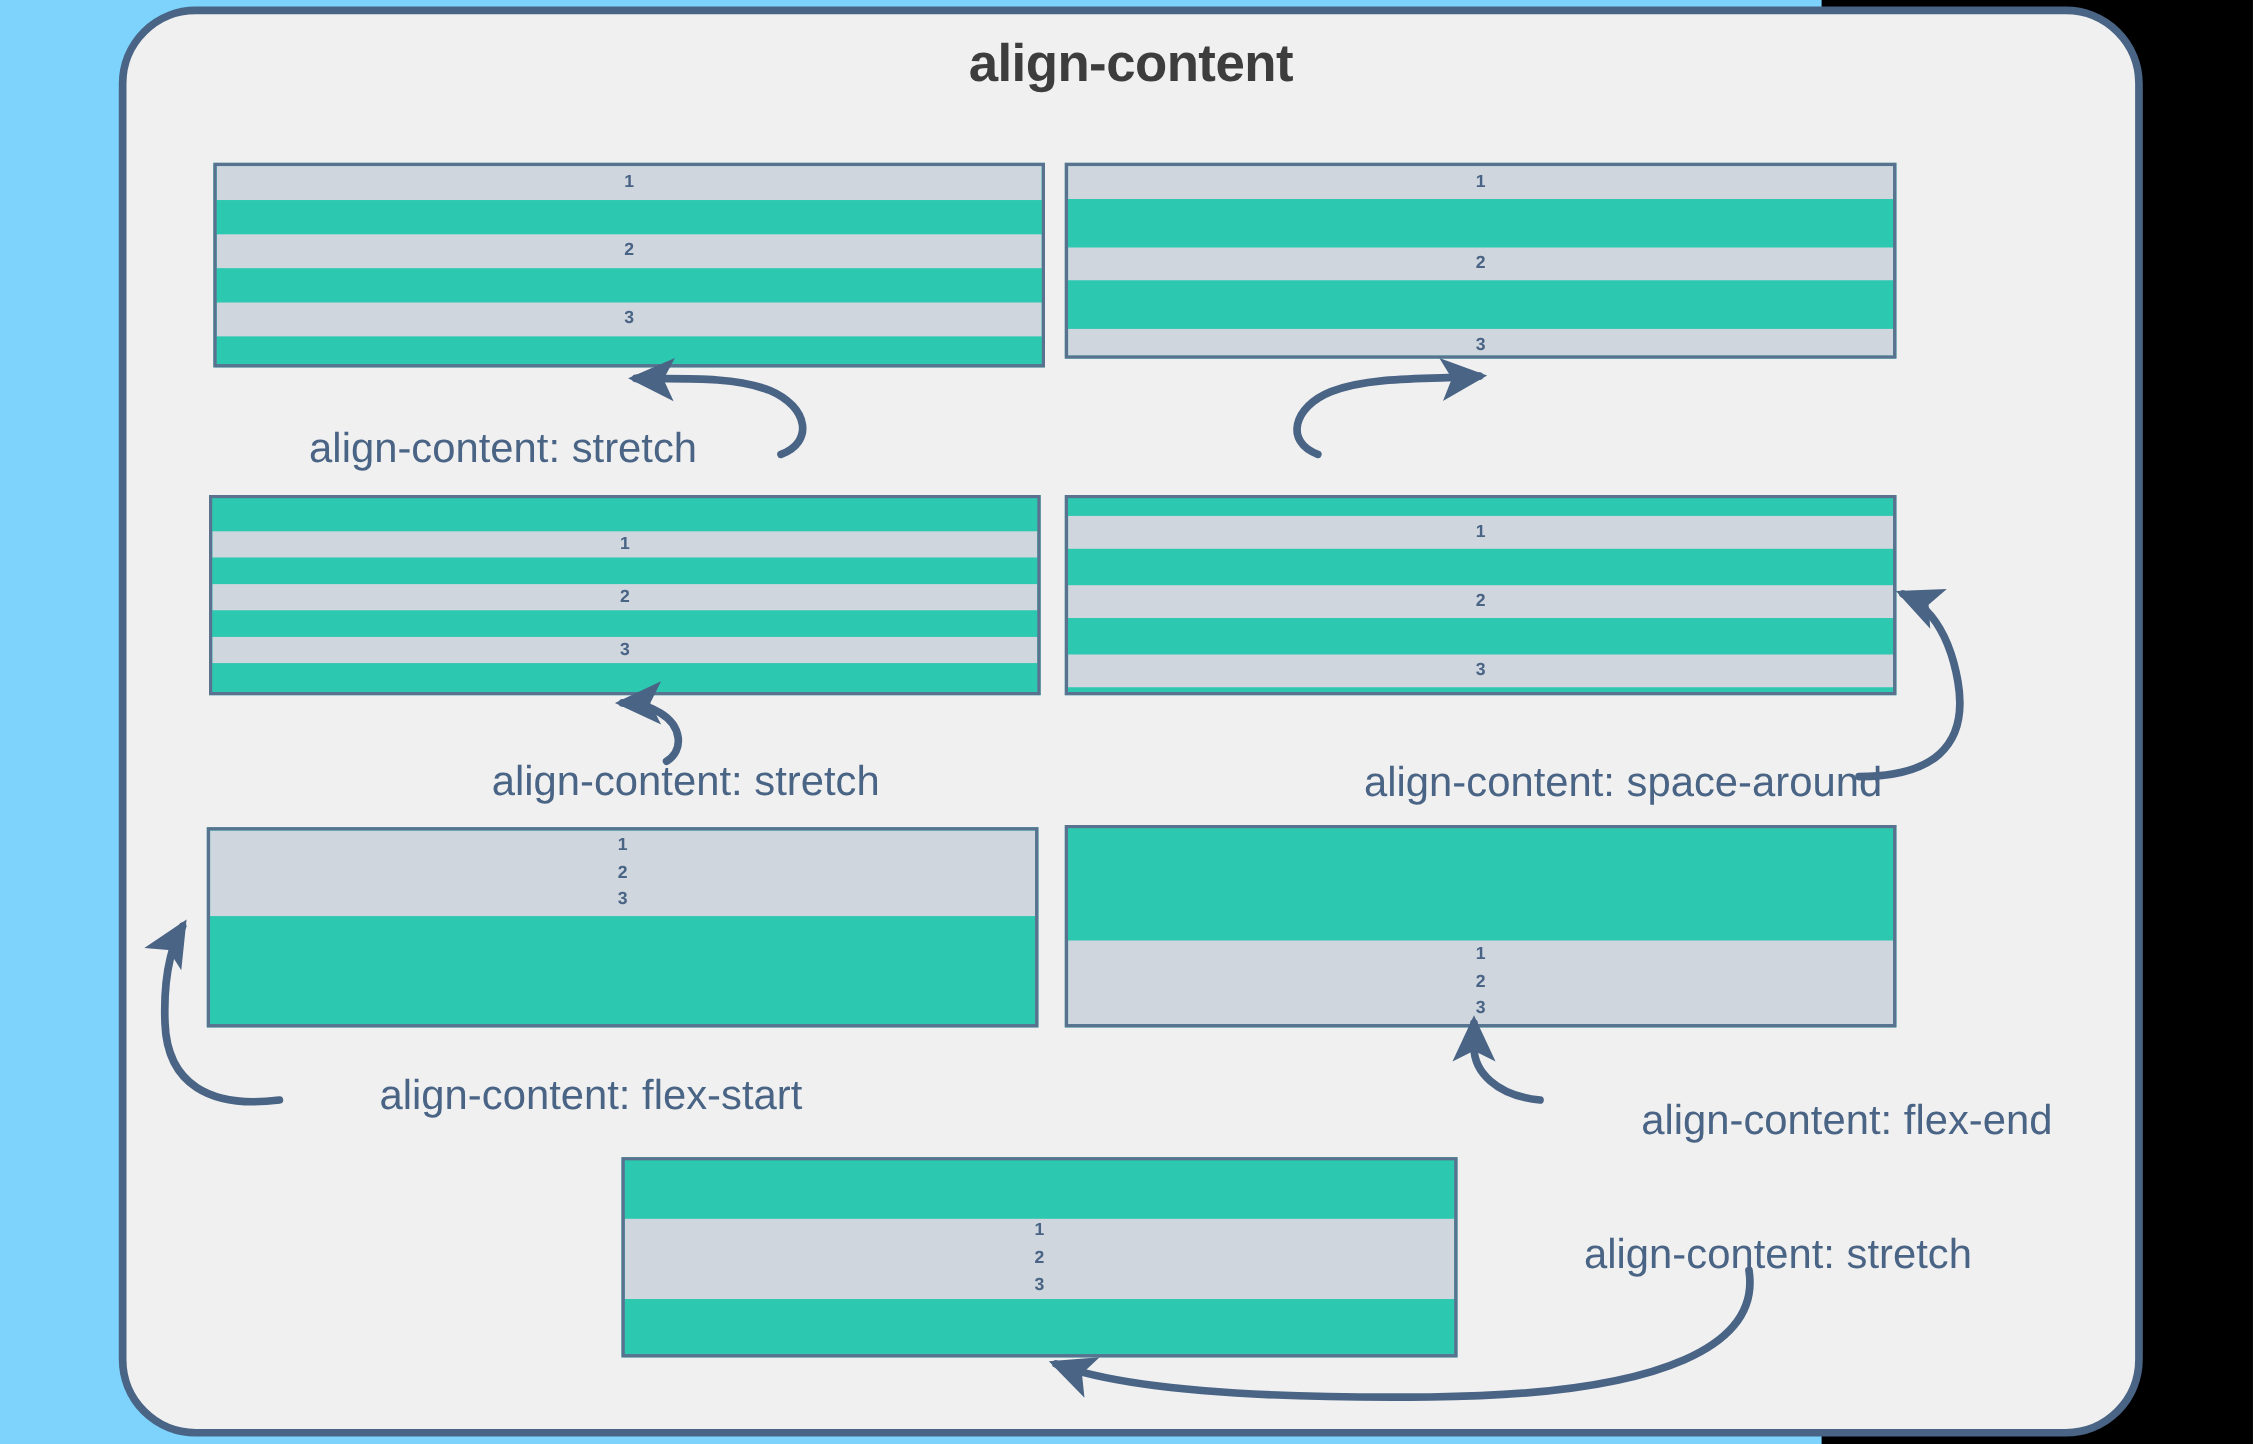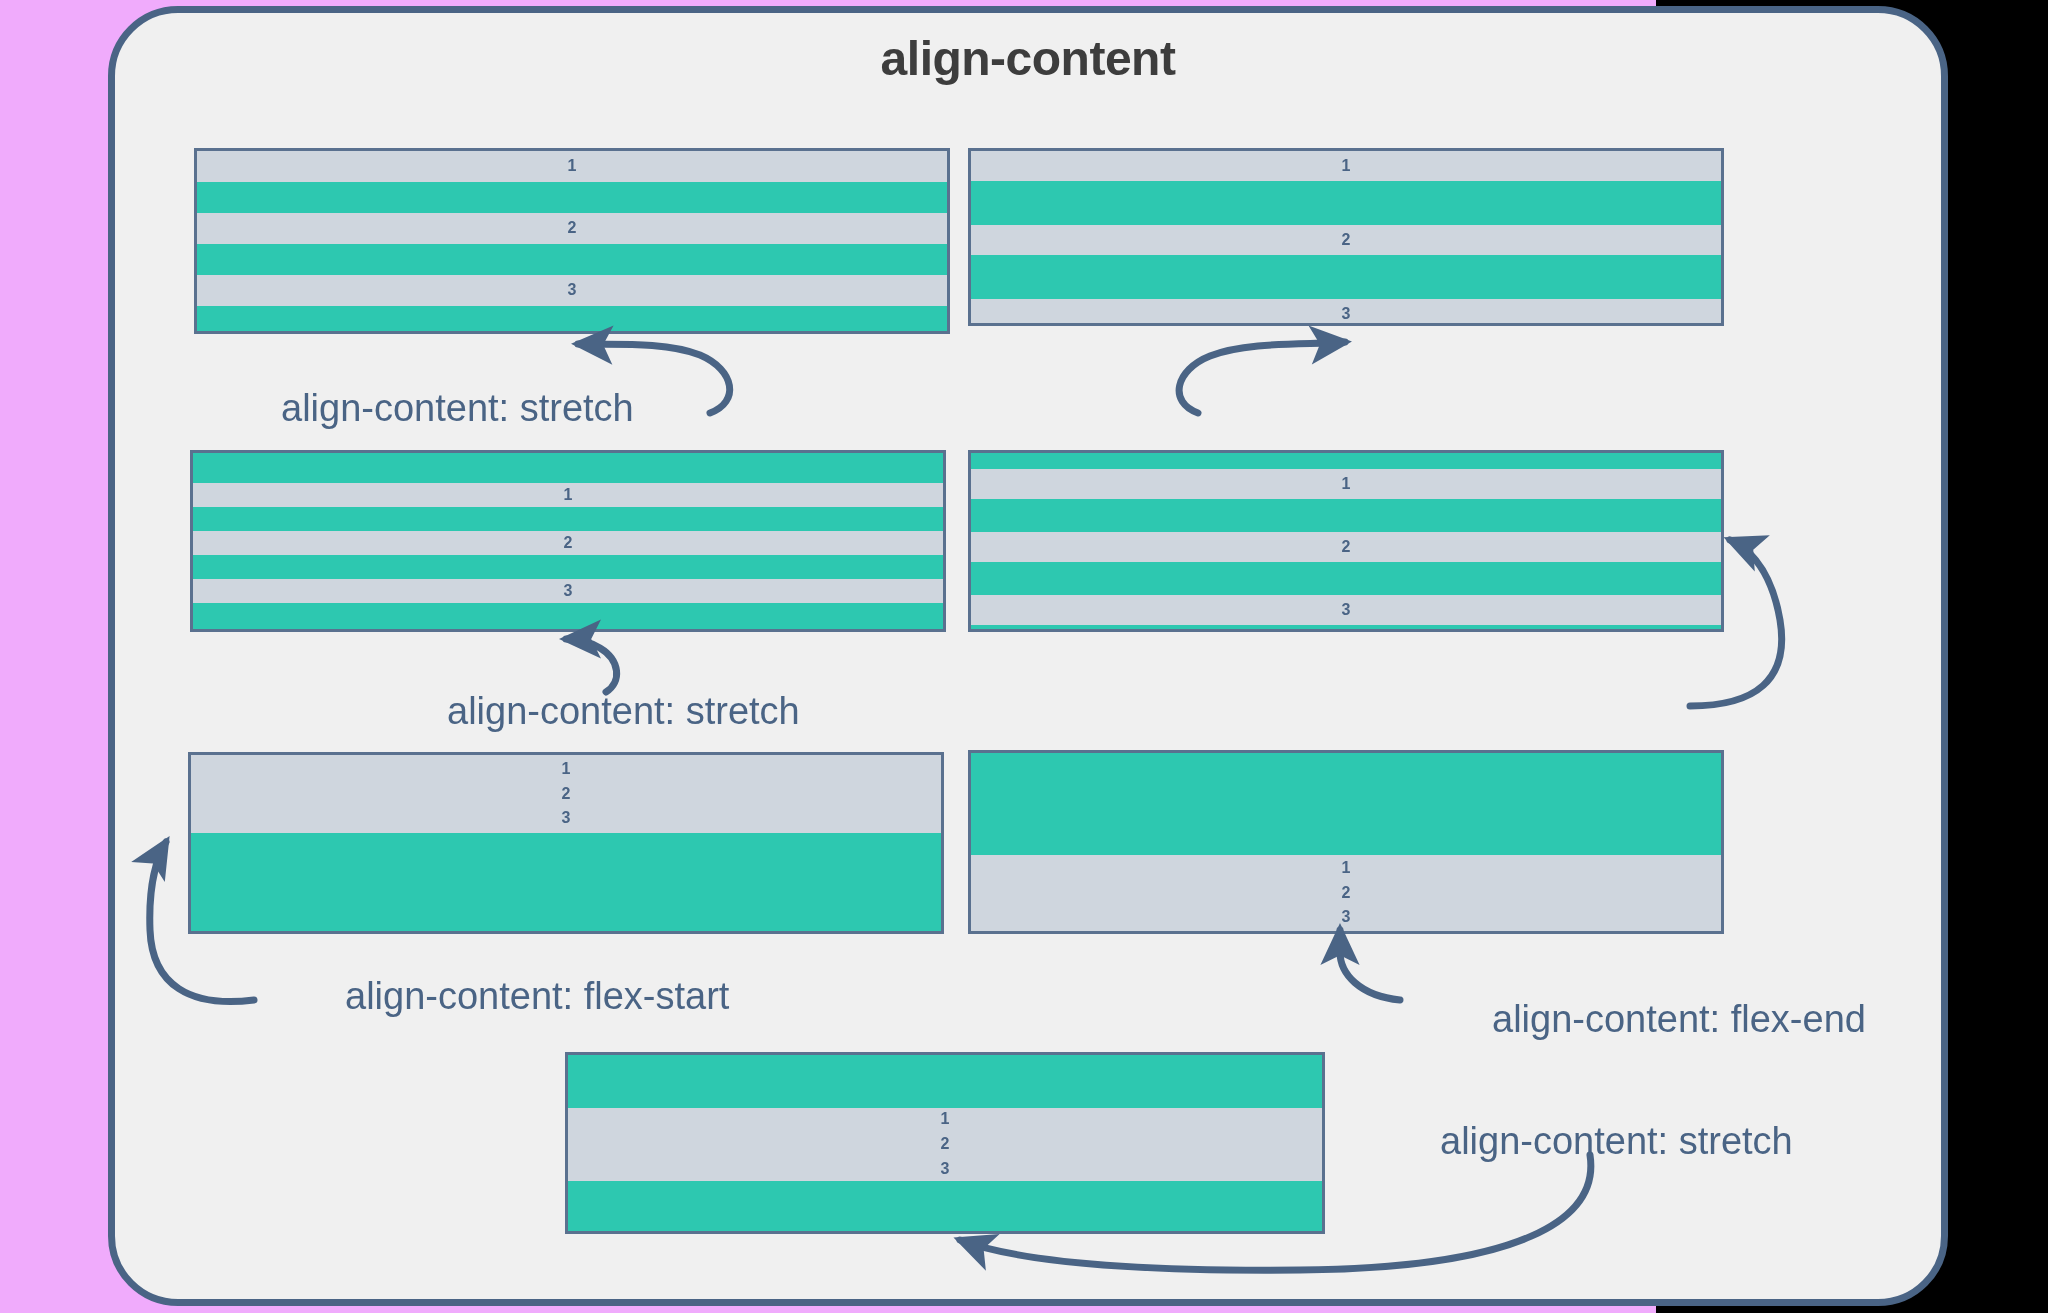--- a/index.html
+++ b/index.html
@@ -11,21 +11,21 @@
     width: 2048px;
     height: 1313px;
     font-family: "Liberation Sans", sans-serif;
     overflow: hidden;
   }
 
   #stage {
     position: relative;
     width: 1656px;
     height: 1313px;
-    background: #f0abfc;
+    background: #7dd3fc;
   }
 
   
   .panel {
     position: absolute;
     left: 108px;
     top: 6px;
     width: 1840px;
     height: 1300px;
     background: #f0f0f0;
@@ -156,20 +156,21 @@
     <div class="band teal" style="height:33px;"></div>
     <div class="band gray" style="height:30px;">
         <span class="num">2</span>
       </div>
     <div class="band teal" style="height:33px;"></div>
     <div class="band gray" style="height:30px;">
         <span class="num">3</span>
       </div>
     <div class="band teal" style="height:16px;"></div>
   </div>
+  <div class="caption" style="left:1240px; top:691px;">align-content: space-around</div>
 
   <div class="demo-box" style="left:188px; top:752px; width:756px; height:182px;">
     <div class="band gray" style="height:78px;">
       <span class="num">1</span>
       <span class="num">2</span>
       <span class="num">3</span>
     </div>
     <div class="band teal" style="height:98px;"></div>
   </div>
   <div class="caption" style="left:345px; top:975px;">align-content: flex-start</div>

